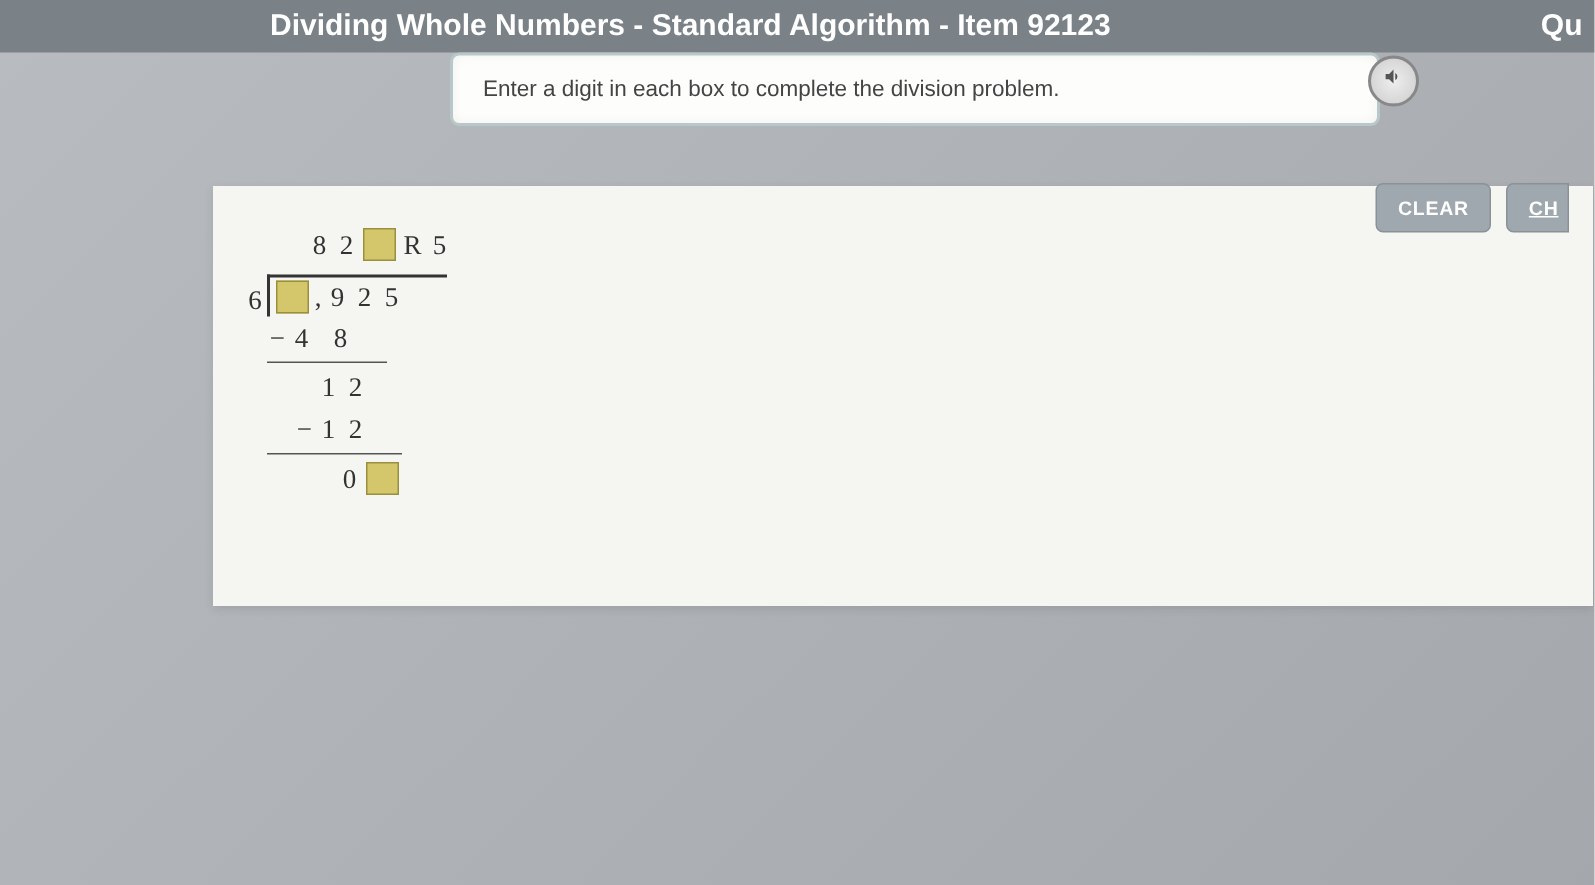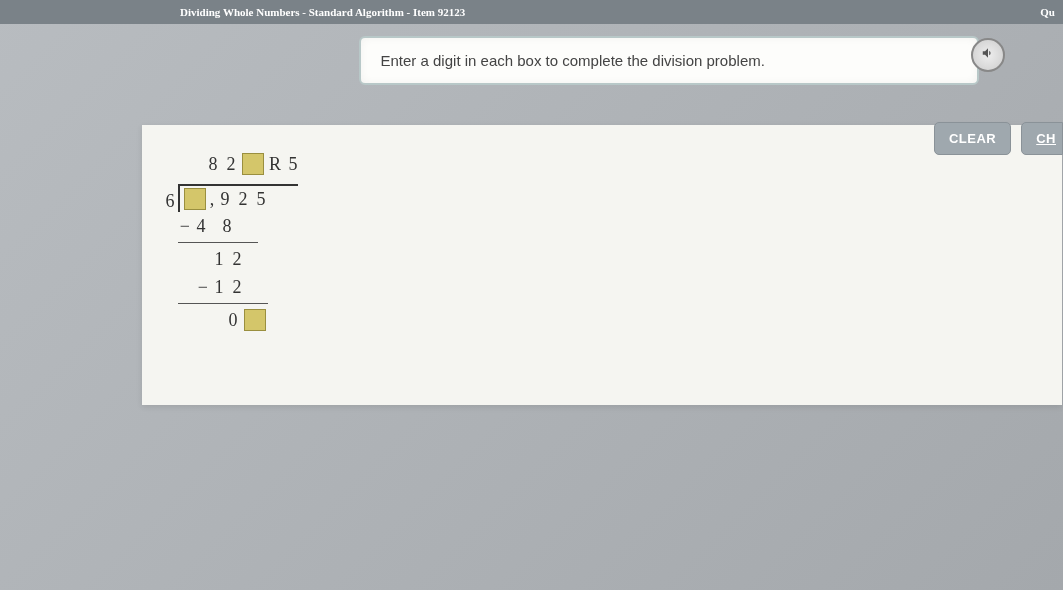--- a/index.html
+++ b/index.html
@@ -8,38 +8,35 @@
     height: 590px;
     background: linear-gradient(135deg, #b8bcc0 0%, #aeb2b6 50%, #a4a8ac 100%);
     font-family: Arial, sans-serif;
     overflow: hidden;
     position: relative;
   }
   .header-bar {
     background: #7a8288;
     color: #fff;
     font-weight: bold;
-    font-size: 11px;
+    font-size: 20px;
     padding: 6px 0 6px 180px;
     display: flex;
     justify-content: space-between;
     align-items: center;
-    font-family: Liberation Serif, serif;
   }
   .header-right {
     padding-right: 8px;
     font-weight: bold;
   }
   .instruction-row {
     display: flex;
     align-items: center;
-    margin-top: 12px;
     margin-left: 300px;
     gap: 8px;
-    justify-content: center;
   }
   .instruction-box {
     background: #fdfdfb;
     border: 2px solid #b8c8c8;
     border-radius: 6px;
     padding: 14px 20px;
     width: 620px;
     color: #444;
     font-size: 15px;
     box-shadow: inset 0 0 8px rgba(0,0,0,0.05);
@@ -53,21 +50,21 @@
     display: flex;
     align-items: center;
     justify-content: center;
     cursor: pointer;
     margin-left: -16px;
     position: relative;
     top: -6px;
   }
   .button-row {
     position: absolute;
-    right: 0;
+    right: 17px;
     top: 122px;
     display: flex;
     gap: 10px;
     padding-right: 0;
   }
   .btn {
     background: #9fa8ae;
     border: 1px solid #8a9298;
     border-radius: 5px;
     color: #fff;

